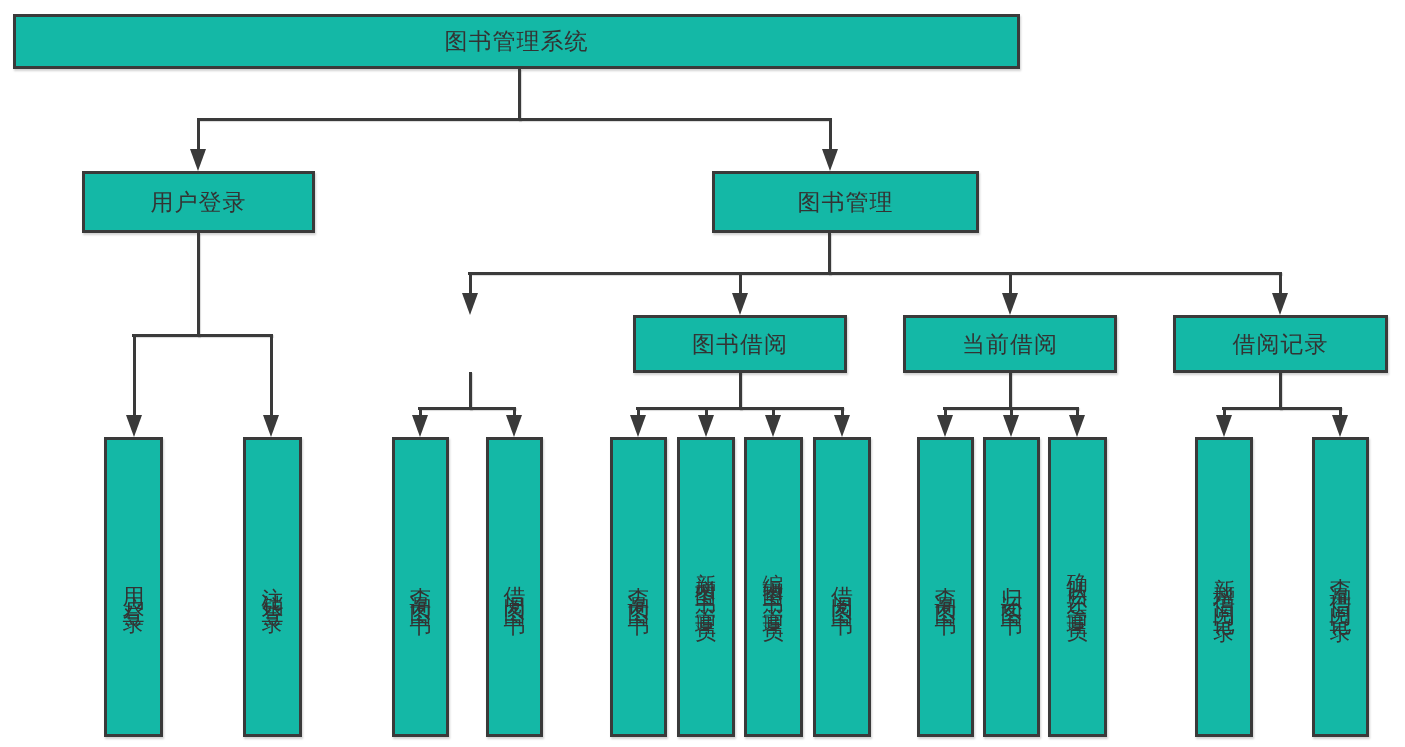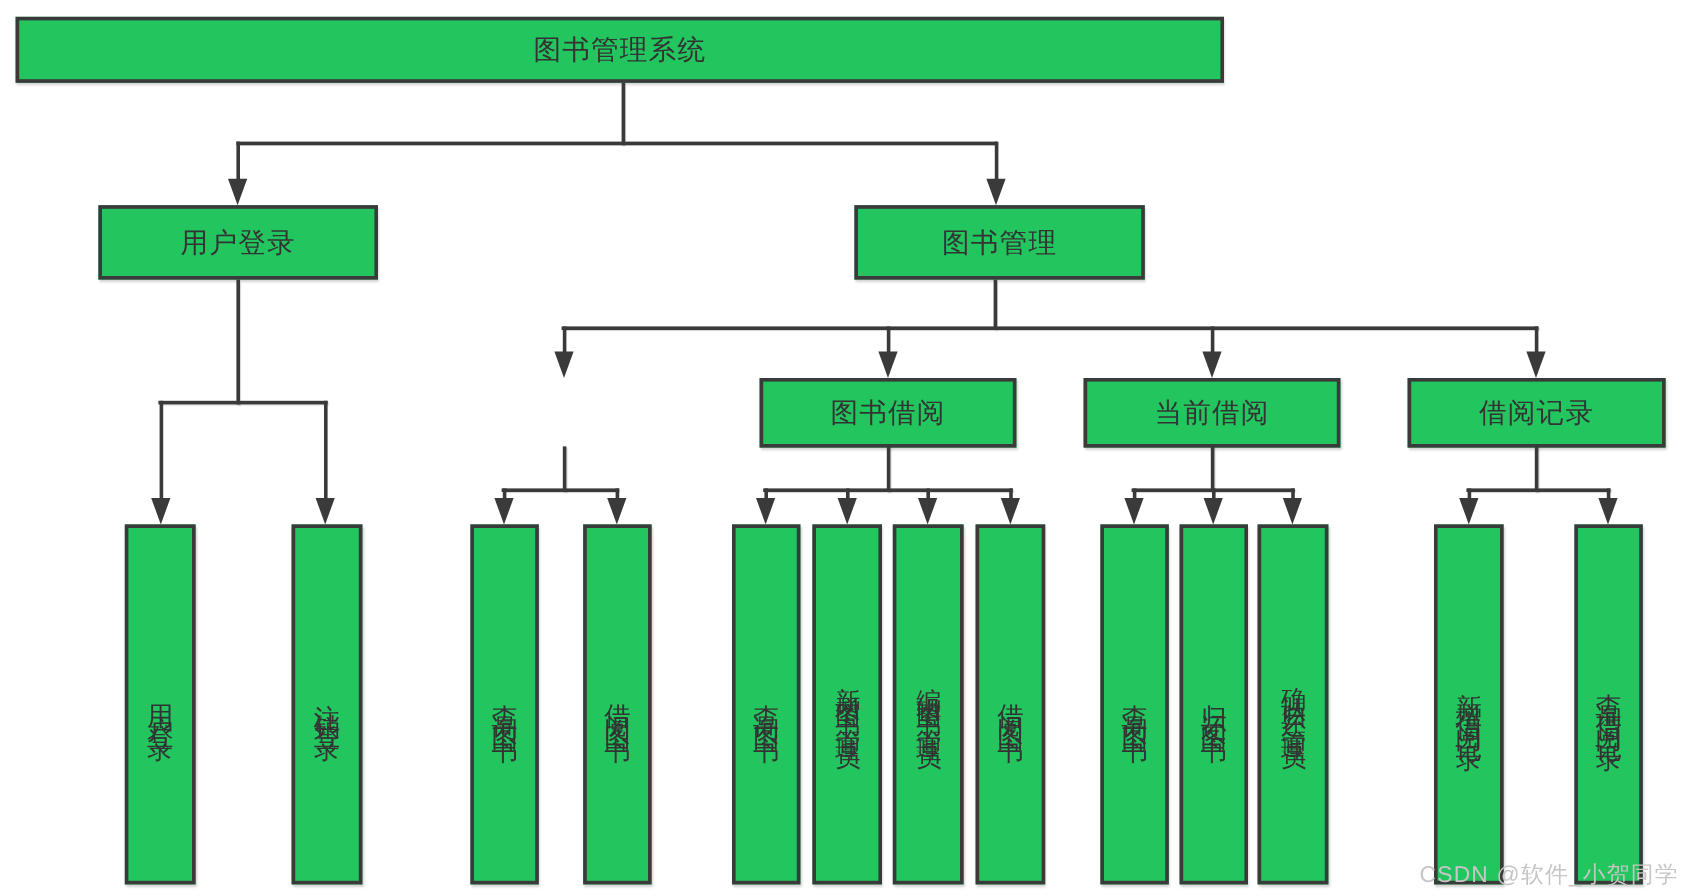--- a/index.html
+++ b/index.html
@@ -2,21 +2,21 @@
 <html style="--line: #3a3a3a; --text: #333333; --wm: #c9c5c5; --bg: #ffffff;"><head>
 <meta charset="utf-8">
 <style>
   :root { --line:#3a3a3a; --text:#333333; --wm:#c9c5c5; --bg:#ffffff; }
   html,body { margin:0; padding:0; background:var(--bg); }
   .stage {
     position:relative; width:1405px; height:747px; background:var(--bg);
     font-family:"Liberation Sans","DejaVu Sans",sans-serif; overflow:hidden;
   }
   .box {
-    position:absolute; box-sizing:border-box; background:#22c55e;
+    position:absolute; box-sizing:border-box; background:#14b8a6;
     border:3px solid var(--line);
     display:flex; align-items:center; justify-content:center;
     color:var(--text);
     box-shadow:1px 2px 2px rgba(0,0,0,0.18);
   }
   .hlabel { font-size:23px; letter-spacing:1px; white-space:nowrap; }
   .vlabel {
     writing-mode:vertical-rl; font-size:22px; letter-spacing:9px;
     line-height:1; white-space:nowrap;
   }
@@ -50,21 +50,21 @@
       <div class="head"></div>
   </div>
   <div class="arrow" style="left:822px;top:118px;height:53px;">
     <div class="stem"></div>
       <div class="head"></div>
   </div>
 
   <div class="box" style="left:82px;top:171px;width:233px;height:62px;">
     <span class="hlabel">用户登录</span>
   </div>
-  <div class="box" style="left:712px;top:171px;width:242px;height:62px;">
+  <div class="box" style="left:712px;top:171px;width:267px;height:62px;">
     <span class="hlabel">图书管理</span>
   </div>
 
   <div class="line" style="left:197px;top:233px;width:3px;height:104px;"></div>
   <div class="line" style="left:132px;top:334px;width:141px;height:3px;"></div>
   <div class="arrow" style="left:126px;top:334px;height:103px;">
     <div class="stem"></div>
       <div class="head"></div>
   </div>
   <div class="arrow" style="left:263px;top:334px;height:103px;">
@@ -194,15 +194,14 @@
     <span class="vlabel long">确认归还（管理员）</span>
   </div>
 
   <div class="box" style="left:1195px;top:437px;width:58px;height:300px;">
     <span class="vlabel">新增借阅记录</span>
   </div>
   <div class="box" style="left:1312px;top:437px;width:57px;height:300px;">
     <span class="vlabel">查询借阅记录</span>
   </div>
 
-  <div class="watermark">CSDN @软件_小贺同学</div>
 
 </div>
 
 </body></html>

